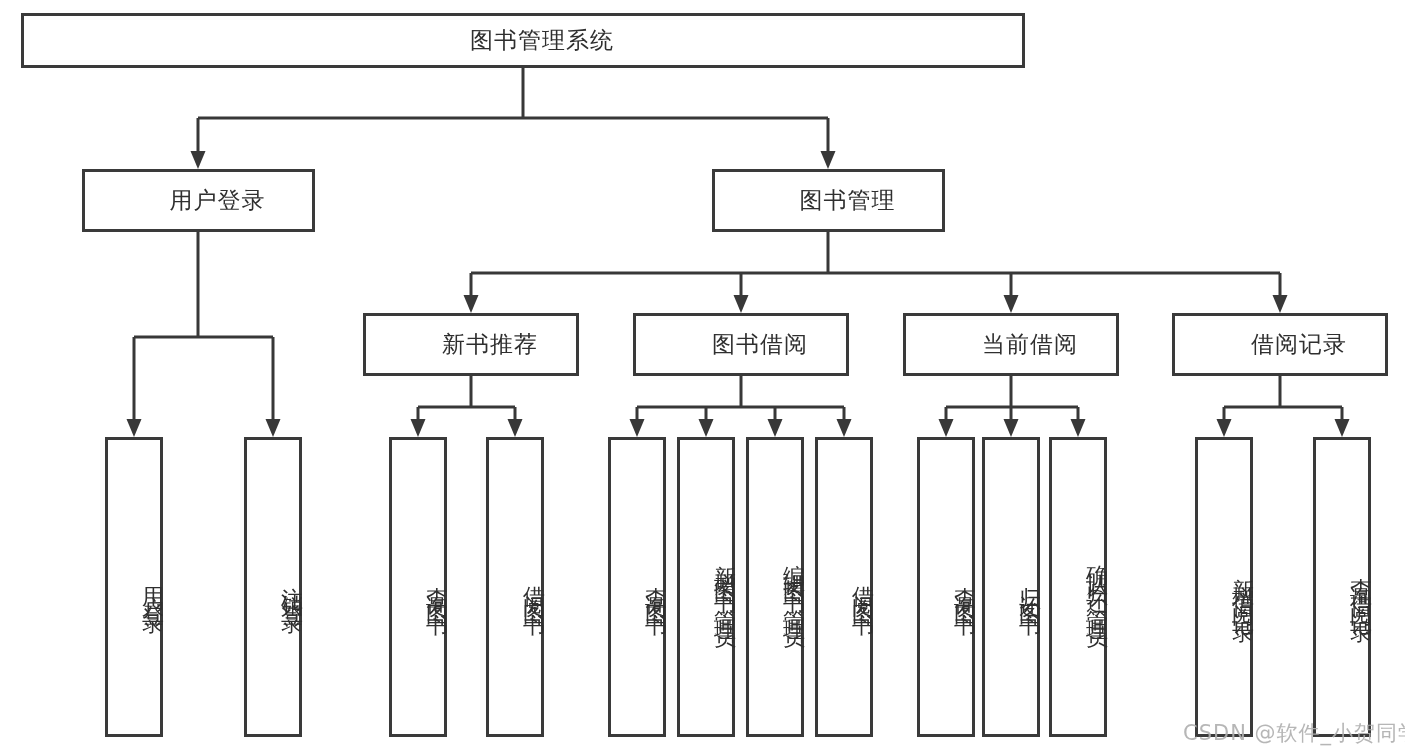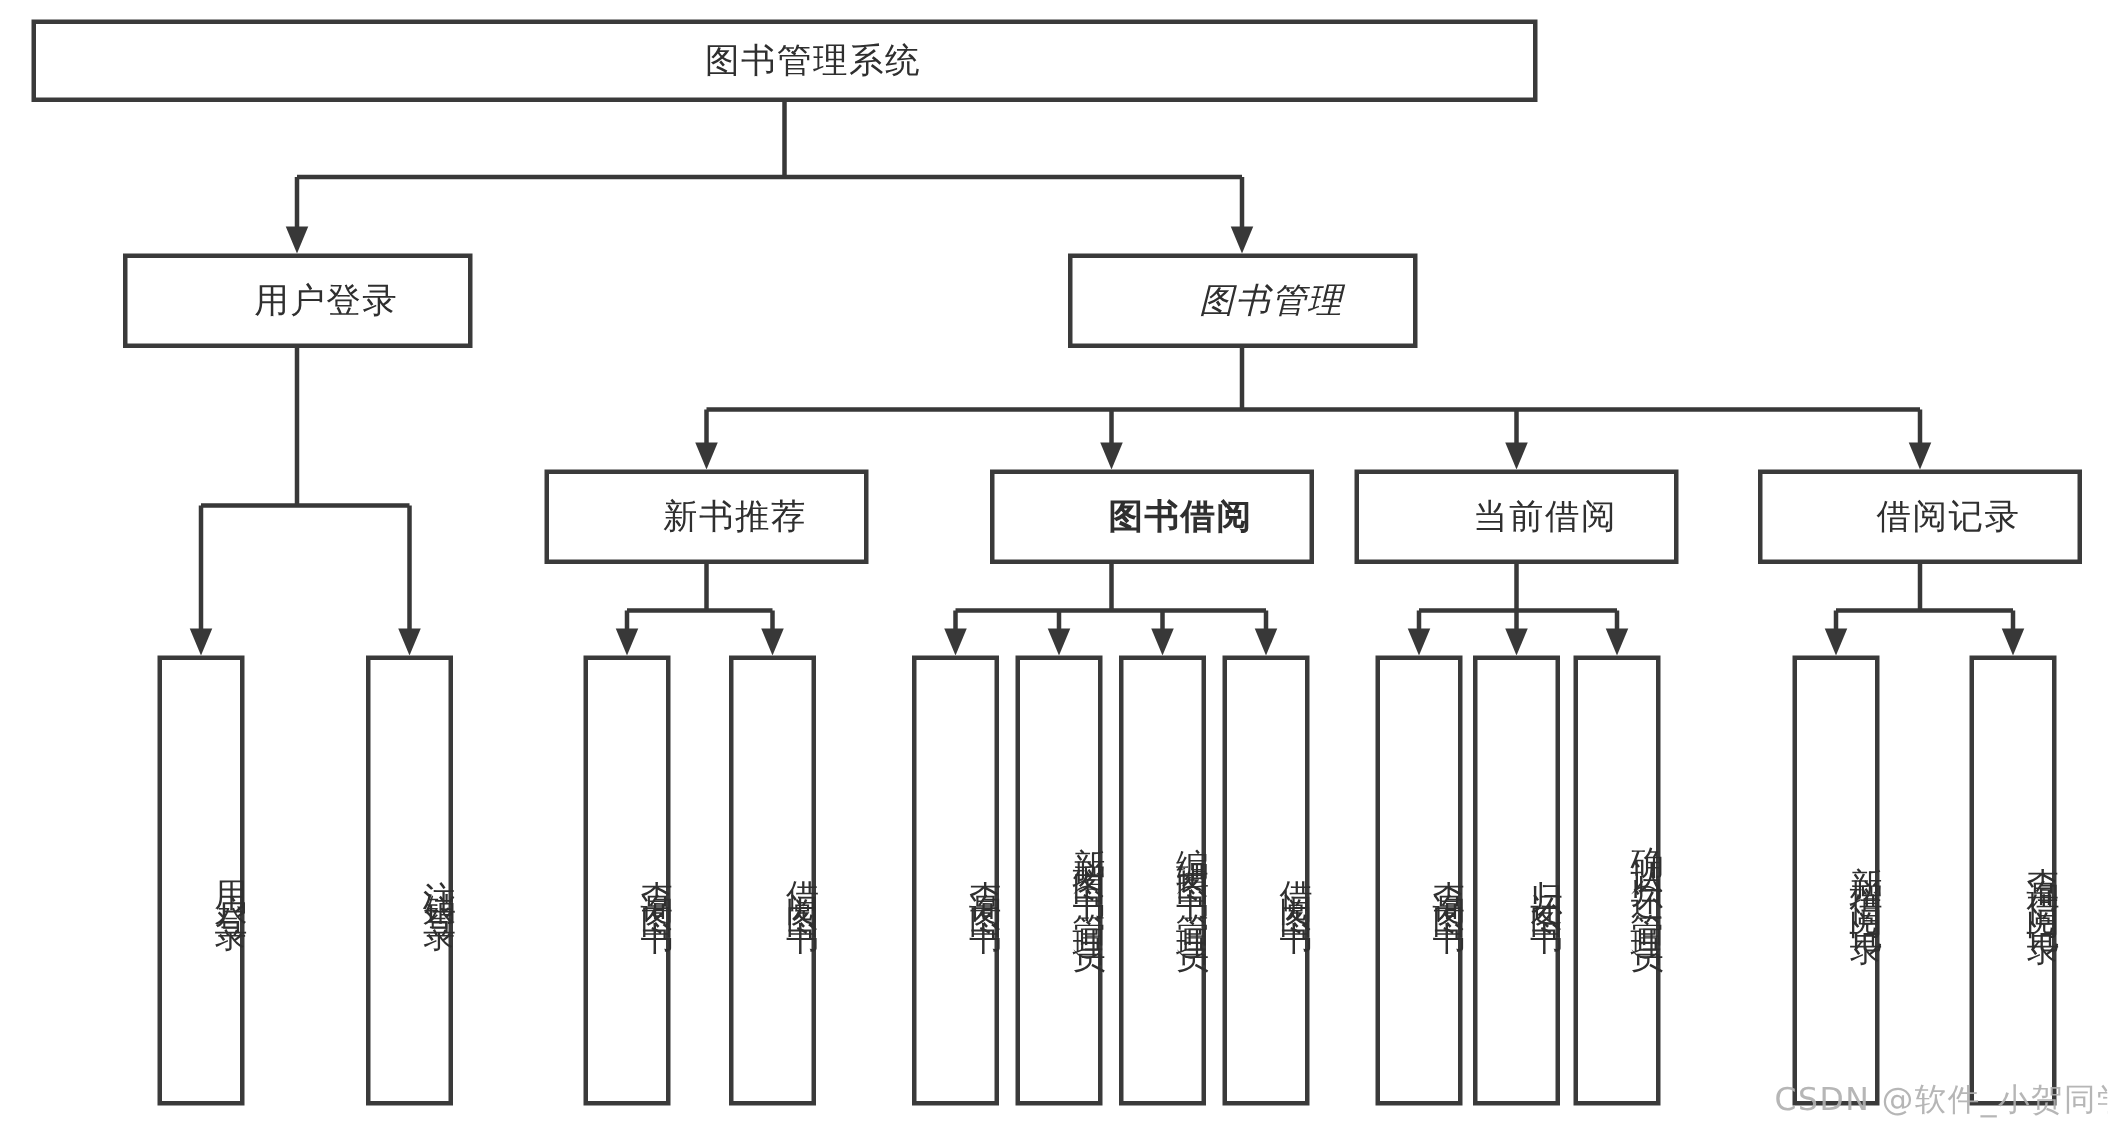--- a/index.html
+++ b/index.html
@@ -111,28 +111,28 @@
     </g>
   </svg>
 
   <div class="node node-root">
     <span>图书管理系统</span>
   </div>
 
   <div class="node node-l2" style="left:82px;">
     <span>用户登录</span>
   </div>
-  <div class="node node-l2" style="left:712px;font-style:italic;">
+  <div class="node node-l2" style="left:712px;">
     <span>图书管理</span>
   </div>
 
   <div class="node node-l3" style="left:363px;">
     <span>新书推荐</span>
   </div>
-  <div class="node node-l3" style="left:660px;font-weight:bold;">
+  <div class="node node-l3" style="left:633px;">
     <span>图书借阅</span>
   </div>
   <div class="node node-l3" style="left:903px;">
     <span>当前借阅</span>
   </div>
   <div class="node node-l3" style="left:1172px;">
     <span>借阅记录</span>
   </div>
 
   <div class="node leaf" style="left:105px;">

